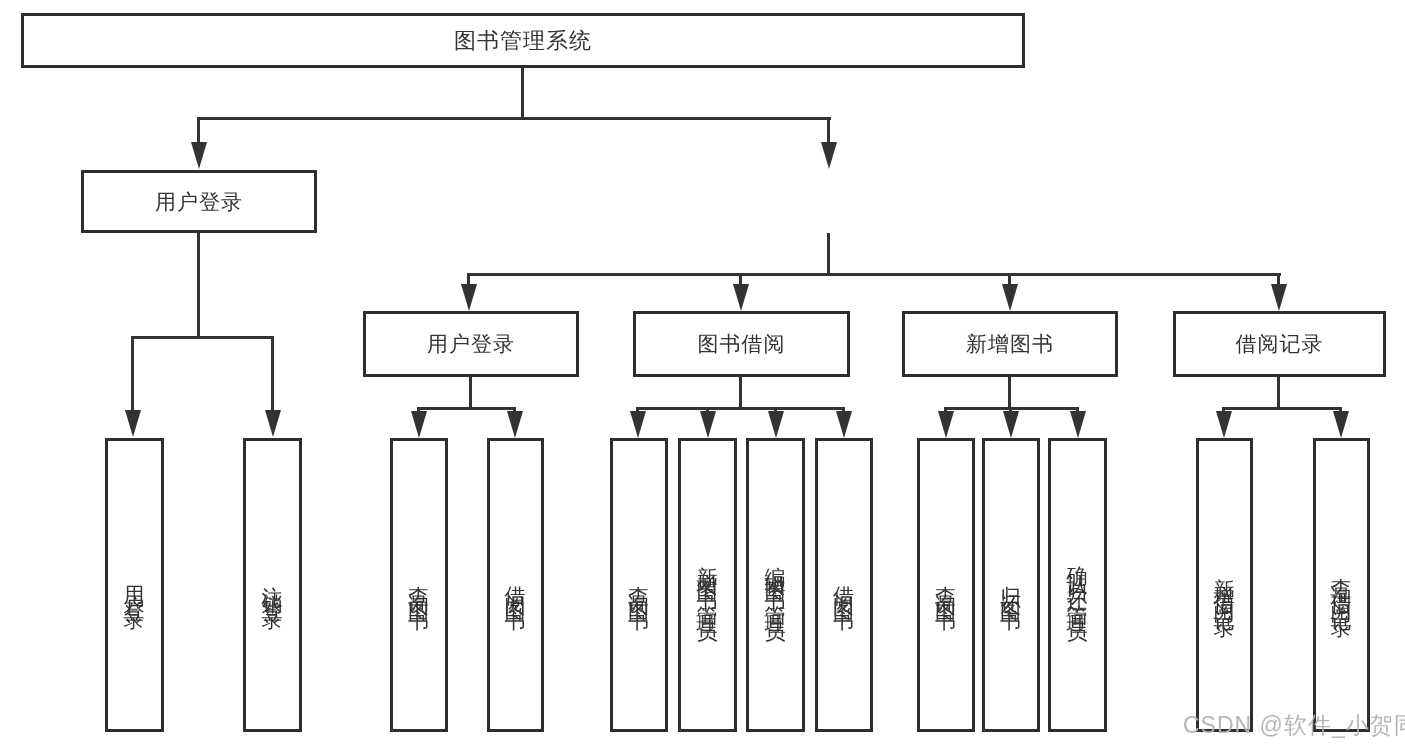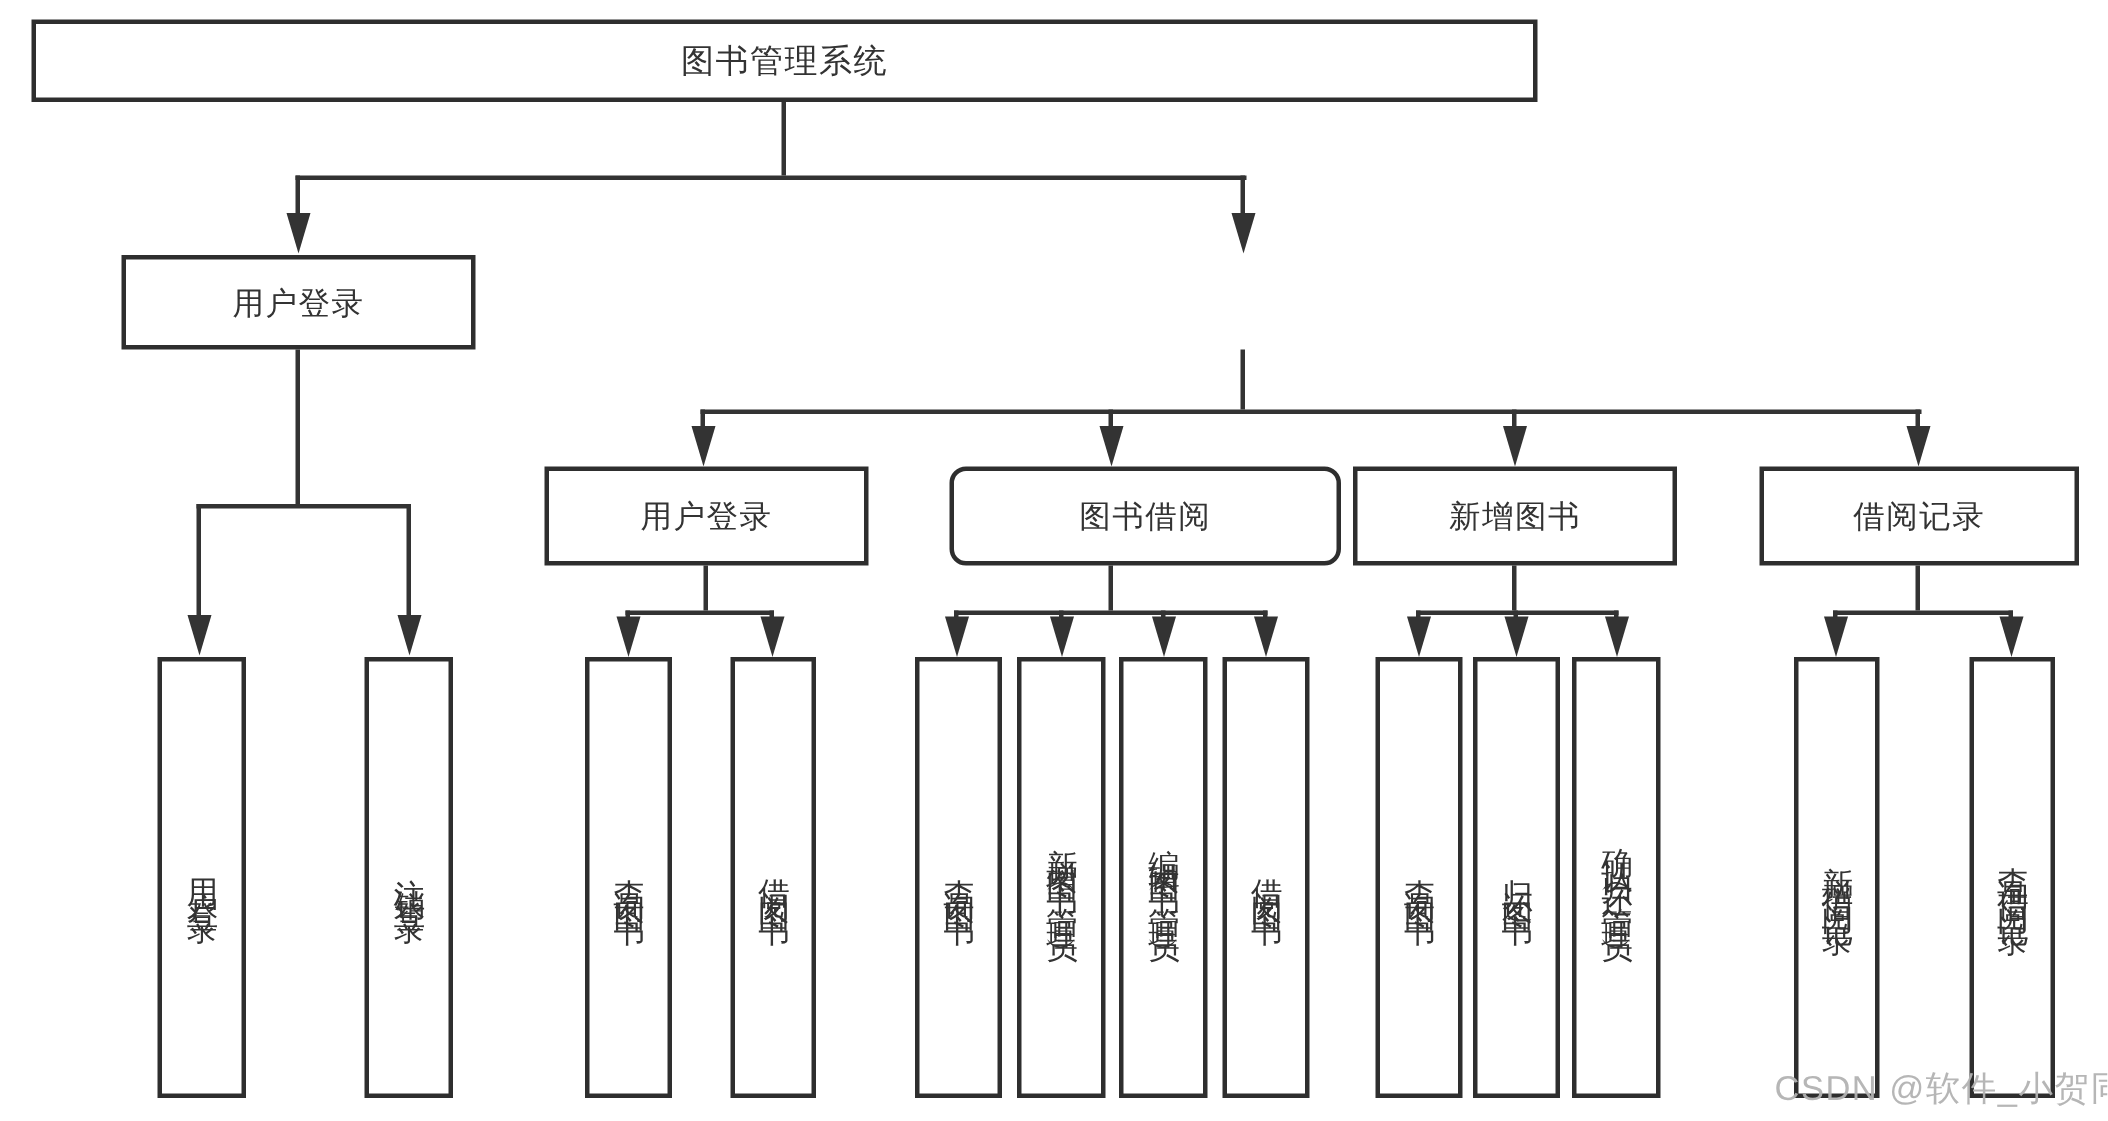--- a/index.html
+++ b/index.html
@@ -66,21 +66,21 @@
   <div class="vline" style="left:739px;top:273px;height:12px;"></div>
   <div class="arrow" style="left:733px;top:284px;"></div>
   <div class="vline" style="left:1008px;top:273px;height:12px;"></div>
   <div class="arrow" style="left:1002px;top:284px;"></div>
   <div class="vline" style="left:1277px;top:273px;height:12px;"></div>
   <div class="arrow" style="left:1271px;top:284px;"></div>
 
   <div class="box" style="left:363px;top:311px;width:216px;height:66px;">
     <span>用户登录</span>
   </div>
-  <div class="box" style="left:633px;top:311px;width:261px;height:66px;border-radius:11px;">
+  <div class="box" style="left:633px;top:311px;width:217px;height:66px;">
     <span>图书借阅</span>
   </div>
   <div class="box" style="left:902px;top:311px;width:216px;height:66px;">
     <span>新增图书</span>
   </div>
   <div class="box" style="left:1173px;top:311px;width:213px;height:66px;">
     <span>借阅记录</span>
   </div>
 
   <div class="vline" style="left:469px;top:377px;height:30px;"></div>

